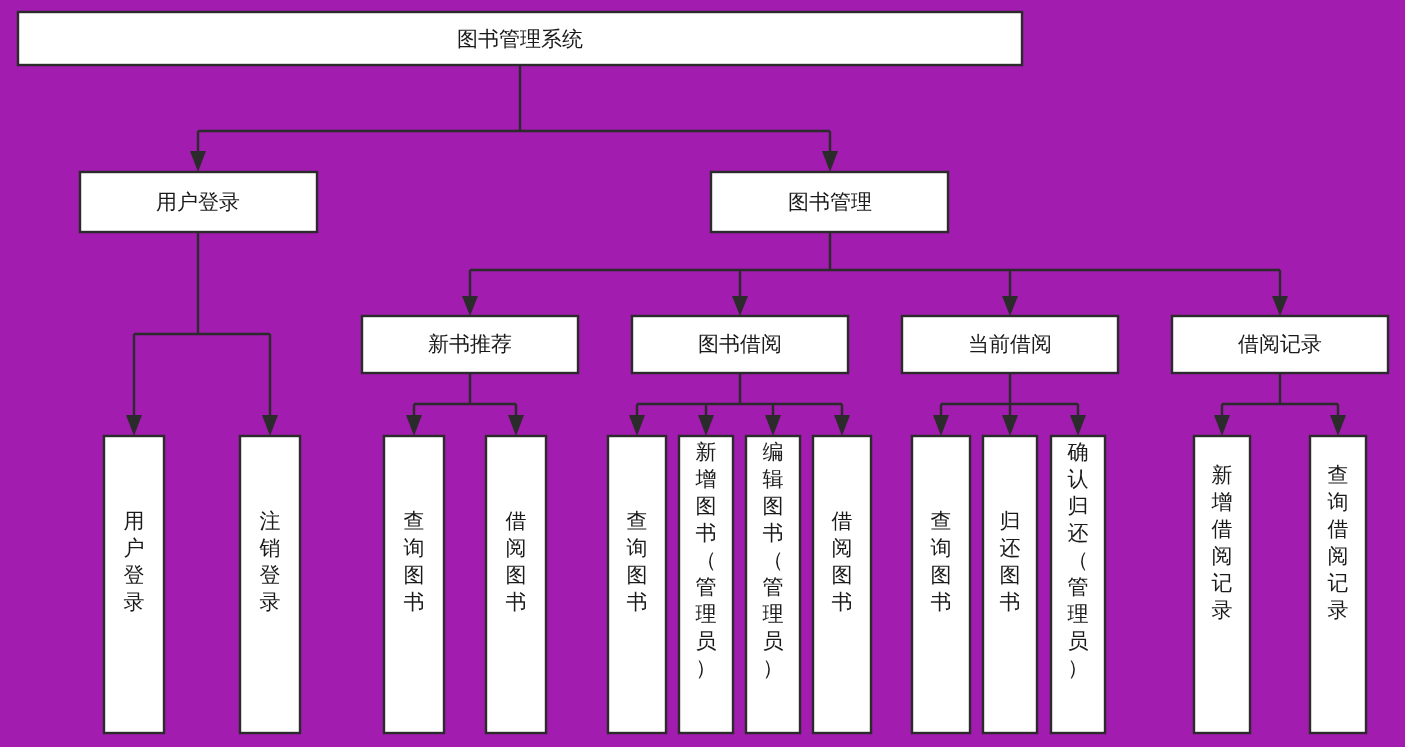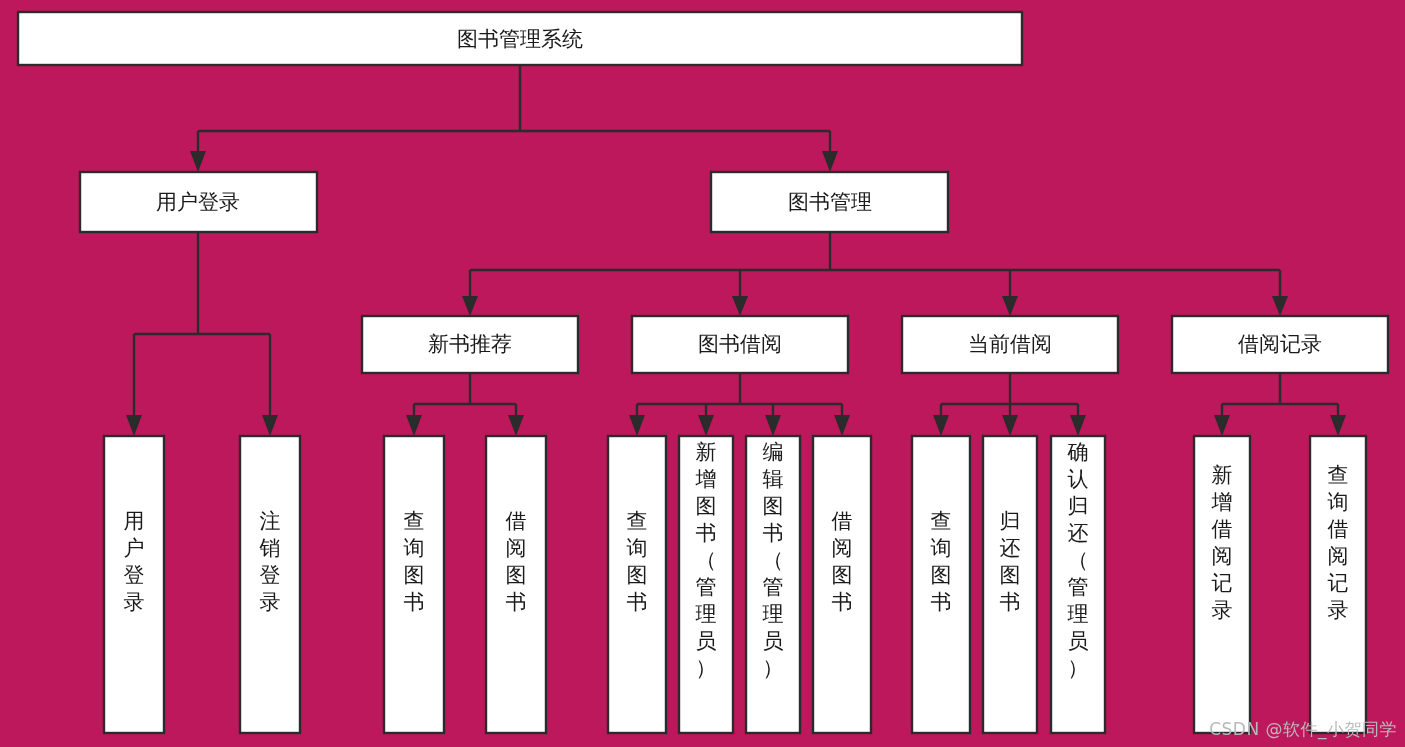--- a/index.html
+++ b/index.html
@@ -8,21 +8,21 @@
     padding: 0;
     background: #ffffff;
   }
   body {
     font-family: "DejaVu Sans", "Liberation Sans", sans-serif;
   }
   #diagram-root {
     position: relative;
     width: 1405px;
     height: 747px;
-    background: #be185d;
+    background: #a21caf;
     overflow: hidden;
   }
   svg.tree-svg {
     position: absolute;
     left: 0;
     top: 0;
     width: 1405px;
     height: 747px;
     display: block;
   }
@@ -219,14 +219,13 @@
       <rect class="node-box" x="1194" y="436" width="56" height="297"></rect>
       <text class="node-label-v" x="1222" y="482"><tspan x="1222" dy="0">新</tspan><tspan x="1222" dy="27">增</tspan><tspan x="1222" dy="27">借</tspan><tspan x="1222" dy="27">阅</tspan><tspan x="1222" dy="27">记</tspan><tspan x="1222" dy="27">录</tspan></text>
     </g>
     <g>
       <rect class="node-box" x="1310" y="436" width="56" height="297"></rect>
       <text class="node-label-v" x="1338" y="482"><tspan x="1338" dy="0">查</tspan><tspan x="1338" dy="27">询</tspan><tspan x="1338" dy="27">借</tspan><tspan x="1338" dy="27">阅</tspan><tspan x="1338" dy="27">记</tspan><tspan x="1338" dy="27">录</tspan></text>
     </g>
 
   </svg>
 
-  <div class="watermark">CSDN @软件_小贺同学</div>
 </div>
 
 </body></html>

